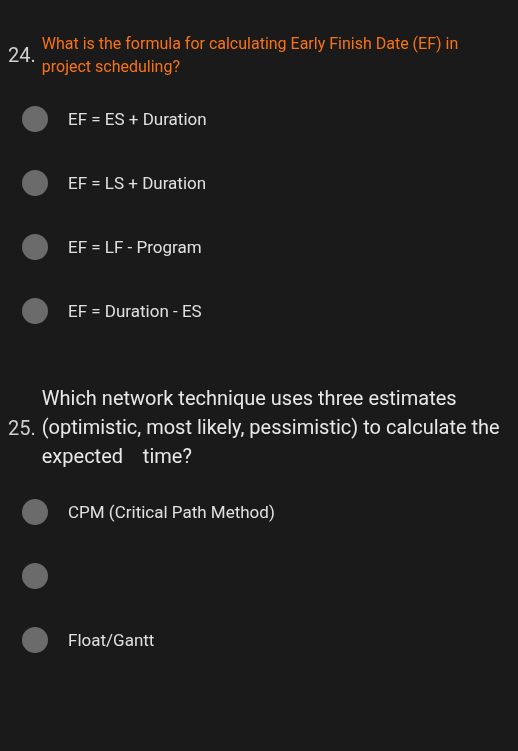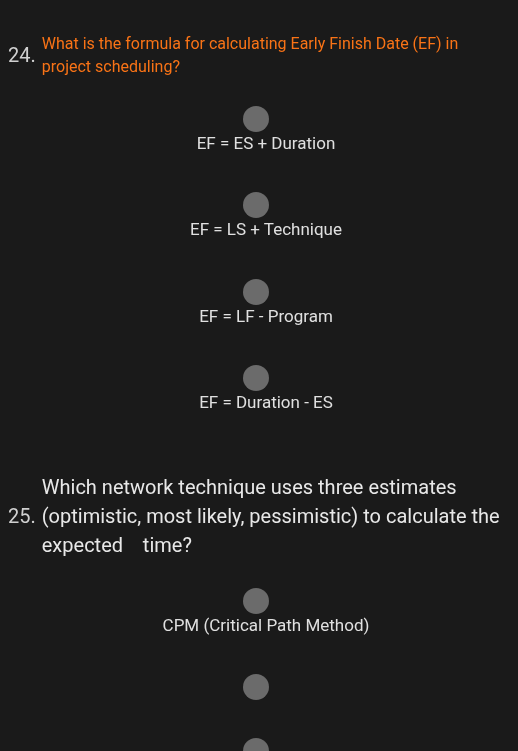--- a/index.html
+++ b/index.html
@@ -44,21 +44,20 @@
       font-weight: 400;
     }
     .options {
       padding-left: 14px;
     }
     .option-row {
       display: flex;
       align-items: center;
       margin-bottom: 38px;
       cursor: pointer;
-      flex-direction: column;
     }
     .radio {
       width: 26px;
       height: 26px;
       border-radius: 50%;
       background-color: #6b6b6b;
       margin-right: 20px;
       flex-shrink: 0;
     }
     .option-text {
@@ -75,21 +74,21 @@
     <span class="question-number">24.</span>
     <span class="question-text">What is the formula for calculating Early Finish Date (EF) in project scheduling?</span>
   </div>
   <div class="options">
     <div class="option-row">
       <div class="radio"></div>
       <span class="option-text">EF = ES + Duration</span>
     </div>
     <div class="option-row">
       <div class="radio"></div>
-      <span class="option-text">EF = LS + Technique</span>
+      <span class="option-text">EF = LS + Duration</span>
     </div>
     <div class="option-row">
       <div class="radio"></div>
       <span class="option-text">EF = LF - Program</span>
     </div>
     <div class="option-row">
       <div class="radio"></div>
       <span class="option-text">EF = Duration - ES</span>
     </div>
   </div>

